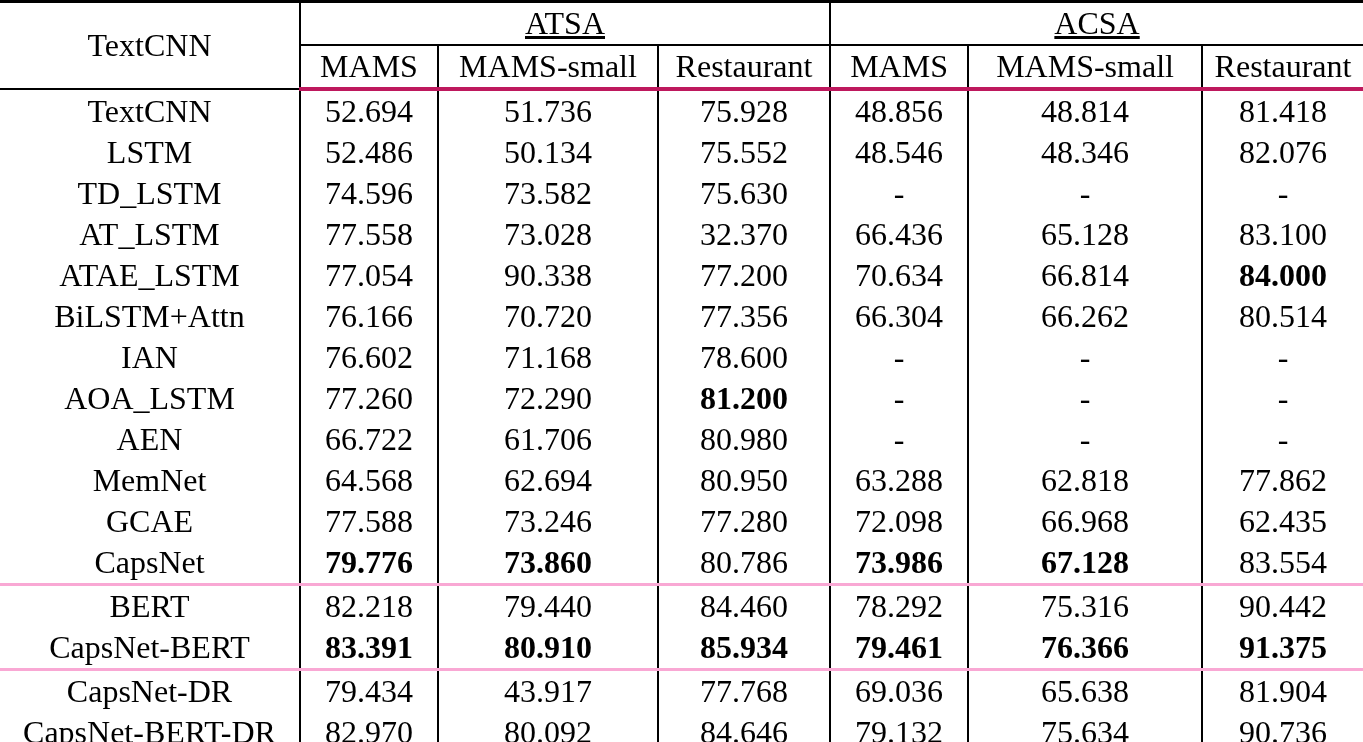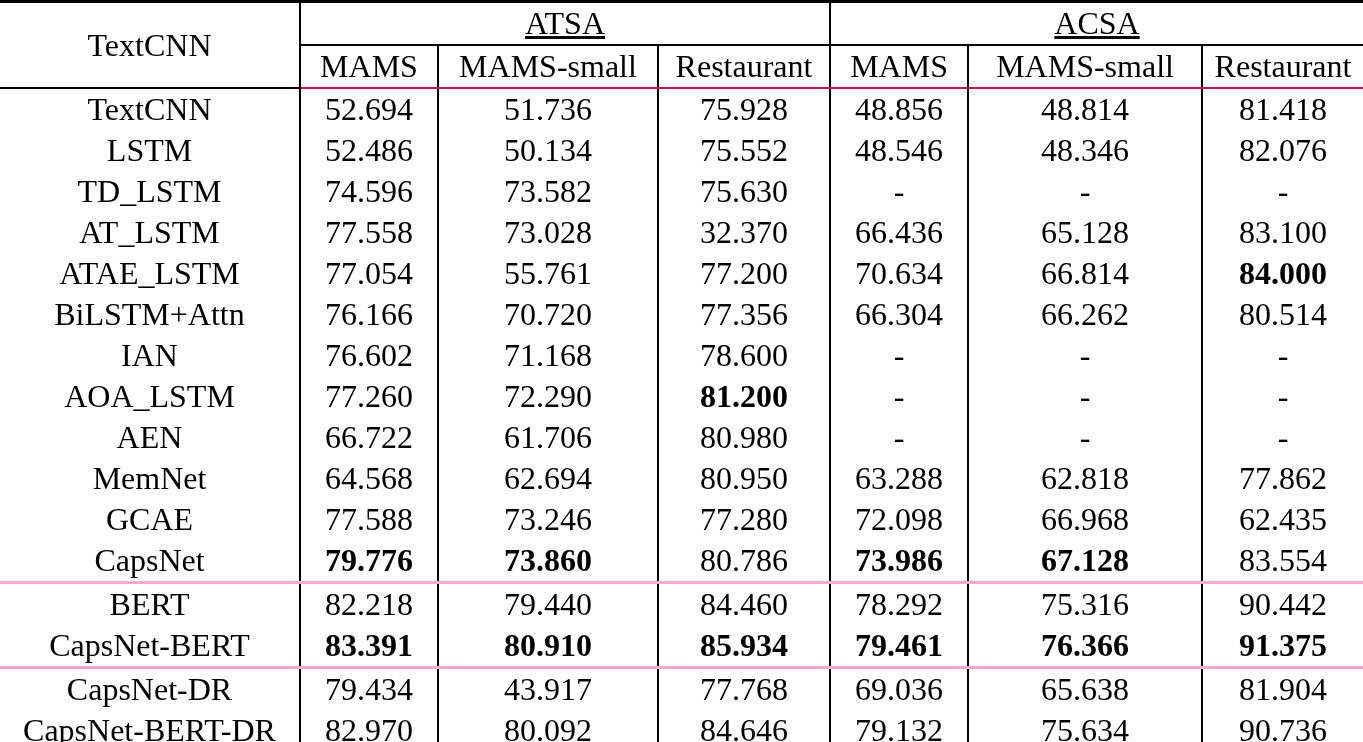--- a/index.html
+++ b/index.html
@@ -25,21 +25,21 @@
     padding: 0;
     height: 41px;
     font-size: 32px;
     line-height: 41px;
     white-space: nowrap;
     overflow: hidden;
   }
   
   thead th.group-head { border-left: 2px solid #000; border-bottom: 2px solid #000; text-decoration: underline; }
   thead th.method-head { border-right: 2px solid #000; border-bottom: 2px solid #000; }
-  thead tr.subhead th { border-left: 2px solid #000; border-bottom: 2px solid #be185d; }
+  thead tr.subhead th { border-left: 2px solid #000; border-bottom: 4px solid #be185d; }
   tbody td + td { border-left: 2px solid #000; }
   
   tbody tr.section-start td { border-top: 3px solid #f9a8d4; }
   .bold { font-weight: bold; }
 </style>
 </head>
 <body>
 
 <table class="results">
   <colgroup>
@@ -99,21 +99,21 @@
         <td>77.558</td>
         <td>73.028</td>
         <td>32.370</td>
         <td>66.436</td>
         <td>65.128</td>
         <td>83.100</td>
       </tr>
       <tr>
         <td>ATAE_LSTM</td>
         <td>77.054</td>
-        <td>55.761</td>
+        <td>90.338</td>
         <td>77.200</td>
         <td>70.634</td>
         <td>66.814</td>
         <td class="bold">84.000</td>
       </tr>
       <tr>
         <td>BiLSTM+Attn</td>
         <td>76.166</td>
         <td>70.720</td>
         <td>77.356</td>

